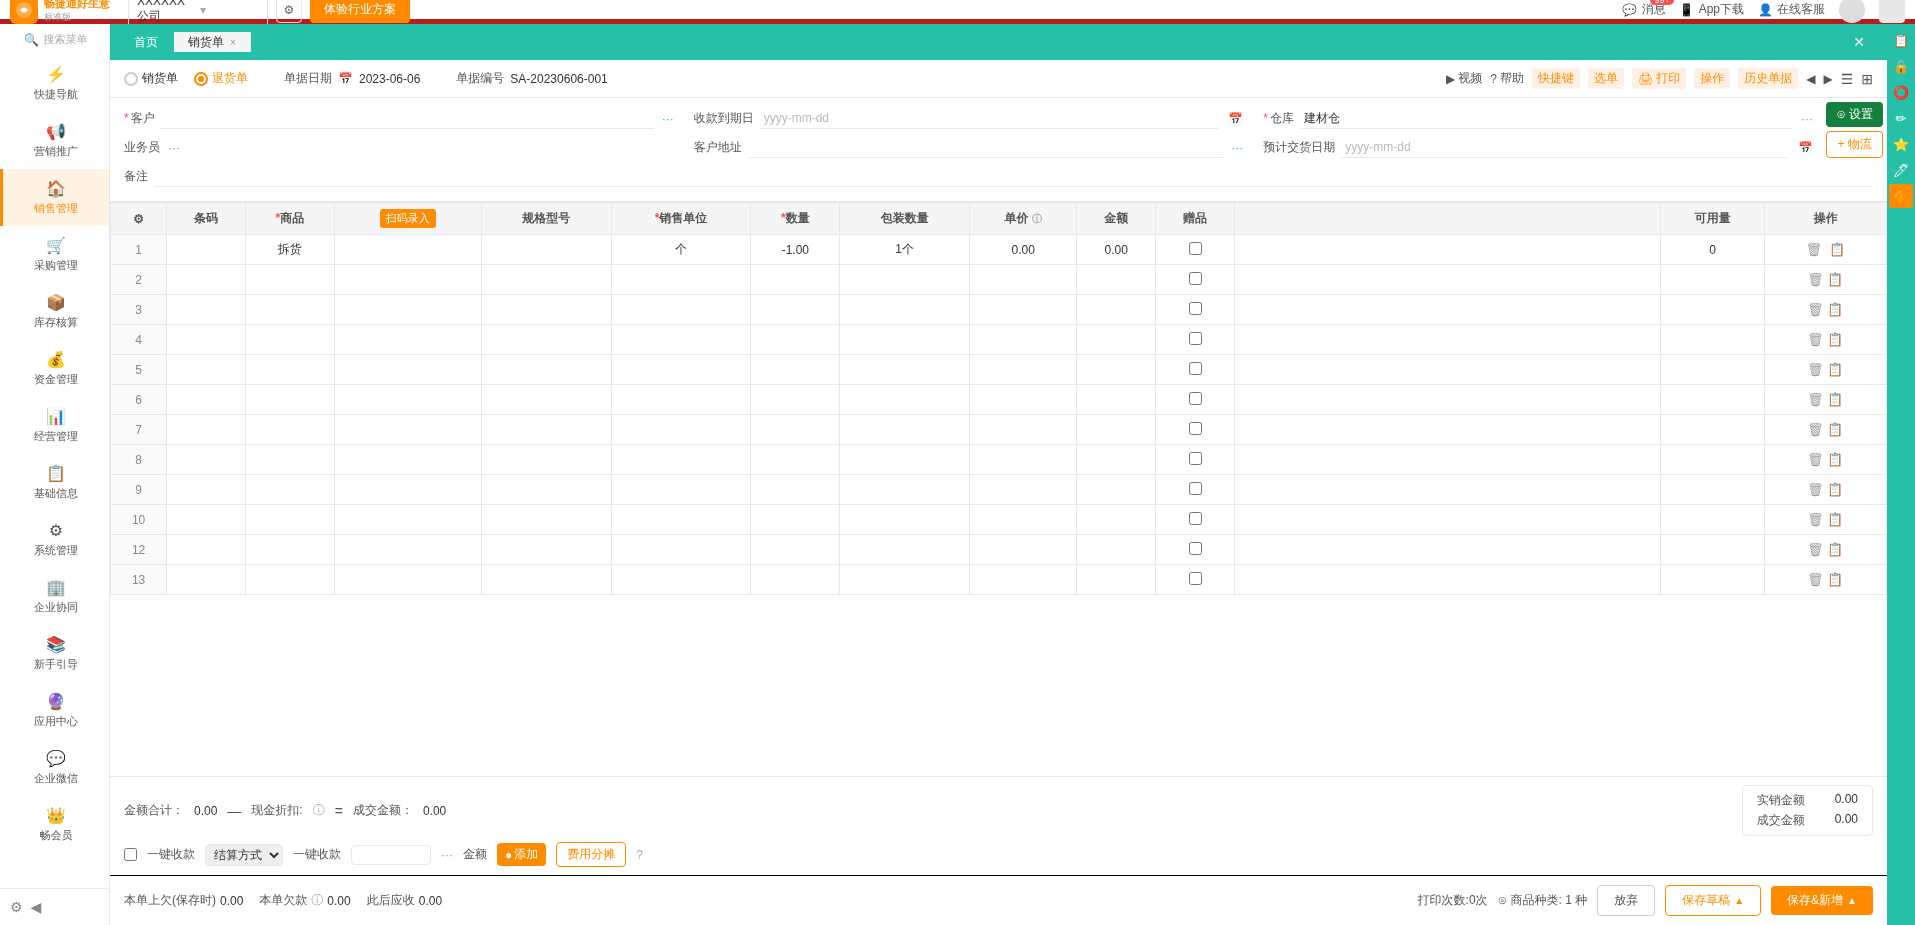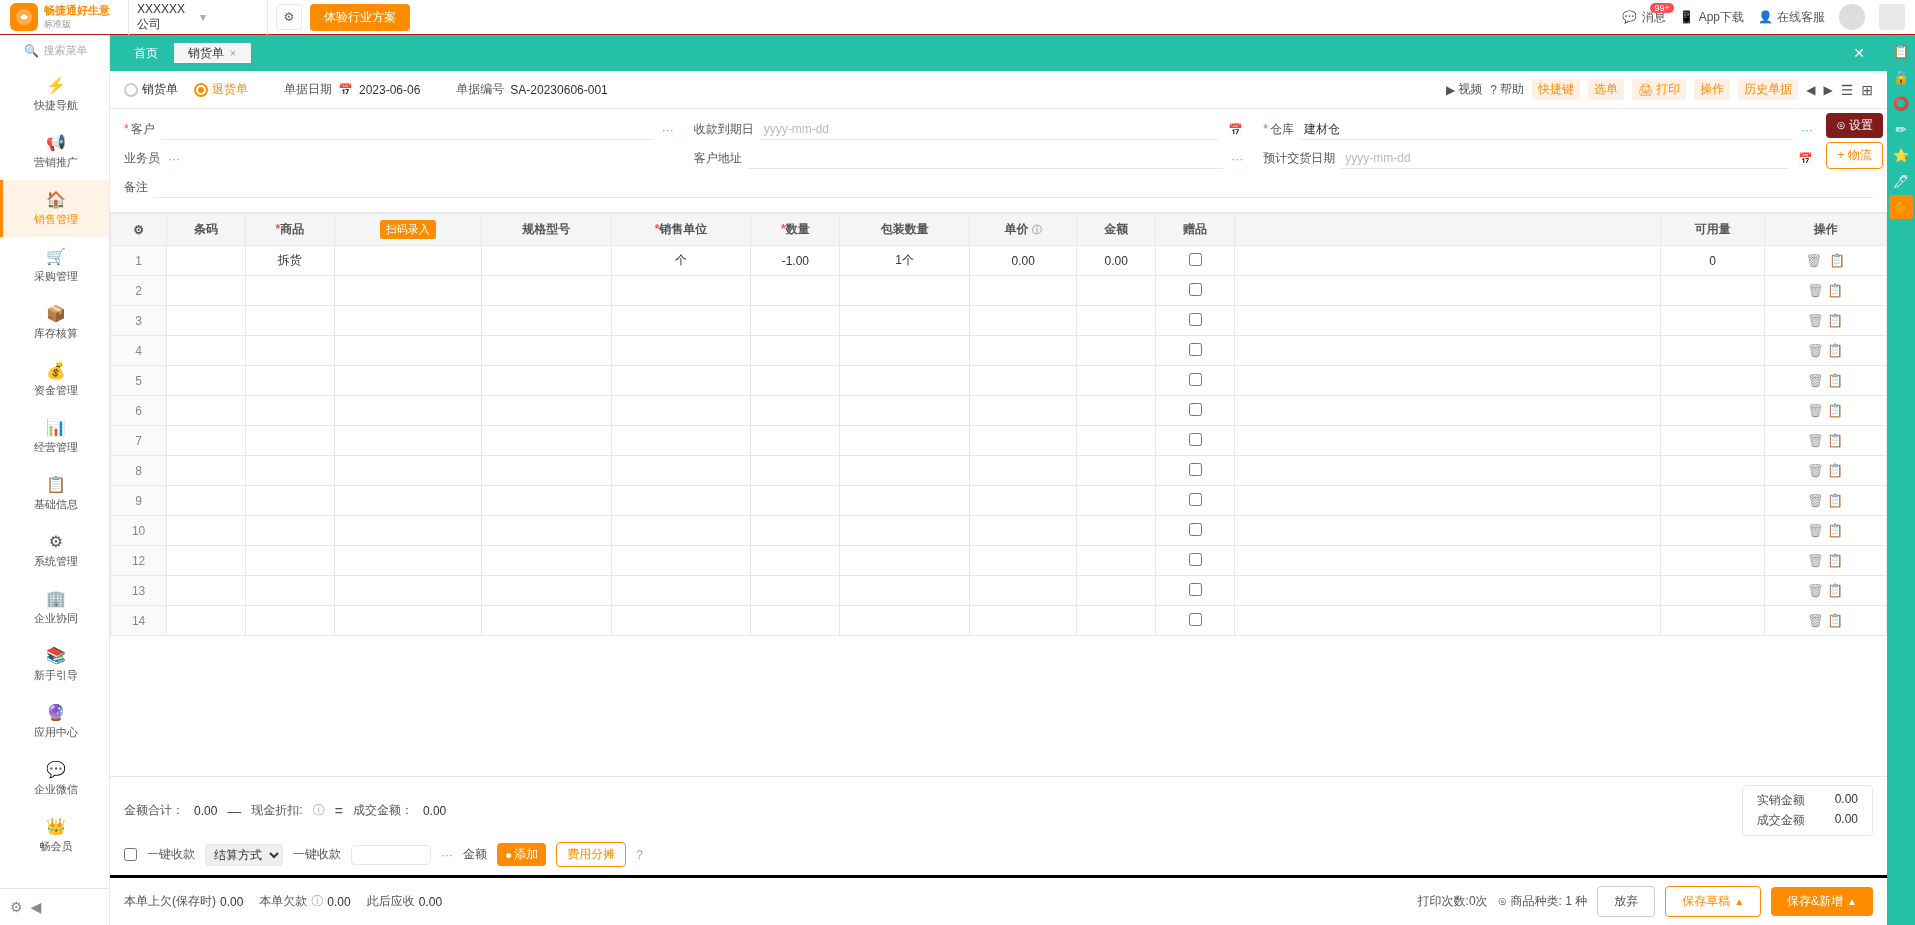--- a/index.html
+++ b/index.html
@@ -1,19 +1,19 @@
 <!DOCTYPE html>
 <html><head>
   <meta charset="utf-8">
   <style>
     * { box-sizing: border-box; margin: 0; padding: 0; font-family: 'Microsoft YaHei', sans-serif; font-size: 12px; }
     body { width: 1915px; height: 925px; overflow: hidden; background: #f5f5f5; display: flex; flex-direction: column; }
 
     
-    .topbar { height: 35px; background: #fff; display: flex; align-items: center; padding: 0 10px; border-bottom: 1px solid #b91c1c; gap: 8px; flex-shrink: 0; }
+    .topbar { height: 24px; background: #fff; display: flex; align-items: center; padding: 0 10px; border-bottom: 5px solid #b91c1c; gap: 8px; flex-shrink: 0; }
     .topbar-logo { display: flex; align-items: center; gap: 6px; width: 110px; }
     .topbar-logo .logo-icon { width: 28px; height: 28px; background: #ff8c00; border-radius: 6px; display: flex; align-items: center; justify-content: center; }
     .company-select { display: flex; align-items: center; gap: 4px; border: 1px solid #e8e8e8; border-radius: 4px; padding: 4px 8px; min-width: 140px; cursor: pointer; color: #333; }
     .company-select span { flex: 1; }
     .topbar-btn-trial { background: #ff8c00; color: #fff; border: none; border-radius: 4px; padding: 5px 14px; cursor: pointer; font-size: 12px; }
     .topbar-settings { width: 26px; height: 26px; border-radius: 4px; border: 1px solid #e8e8e8; display: flex; align-items: center; justify-content: center; cursor: pointer; color: #666; }
     .topbar-right { margin-left: auto; display: flex; align-items: center; gap: 14px; }
     .topbar-right-item { display: flex; align-items: center; gap: 4px; cursor: pointer; color: #555; position: relative; }
     .badge { background: #ff4d4f; color: #fff; border-radius: 10px; font-size: 9px; padding: 0 4px; position: absolute; top: -6px; right: -8px; }
     .avatar { width: 26px; height: 26px; border-radius: 50%; background: #ddd; }
@@ -60,21 +60,21 @@
     
     .fields-grid { background: #fff; padding: 10px 14px 6px; border-bottom: 1px solid #e8e8e8; flex-shrink: 0; }
     .fields-row { display: flex; gap: 0; margin-bottom: 8px; }
     .field-group { display: flex; align-items: center; gap: 6px; flex: 1; }
     .field-label { color: #555; white-space: nowrap; }
     .field-label.required::before { content: '*'; color: #ff4d4f; margin-right: 2px; }
     .field-input { flex: 1; border: none; border-bottom: 1px solid #e8e8e8; padding: 3px 4px; color: #333; outline: none; }
     .field-input::placeholder { color: #bbb; }
     .field-dots { color: #26bfa8; cursor: pointer; margin-left: 2px; }
     .field-icon { color: #26bfa8; cursor: pointer; margin-left: 4px; }
-    .setting-btn { background: #7f1d1d; color: #fff; border: none; border-radius: 4px; padding: 4px 10px; cursor: pointer; font-size: 12px; white-space: nowrap; }
+    .setting-btn { background: #15803d; color: #fff; border: none; border-radius: 4px; padding: 4px 10px; cursor: pointer; font-size: 12px; white-space: nowrap; }
     .logistics-btn { background: #fff; color: #ff8c00; border: 1px solid #ff8c00; border-radius: 4px; padding: 4px 10px; cursor: pointer; font-size: 12px; white-space: nowrap; }
 
     
     .table-area { flex: 1; overflow: auto; background: #fff; margin: 0; }
     .data-table { width: 100%; border-collapse: collapse; }
     .data-table th { background: #f5f5f5; border: 1px solid #e8e8e8; padding: 6px 6px; text-align: center; color: #555; white-space: nowrap; position: sticky; top: 0; z-index: 2; }
     .data-table td { border: 1px solid #e8e8e8; padding: 5px 6px; text-align: center; color: #333; height: 30px; }
     .data-table .row-num { color: #888; background: #fafafa; }
     .th-settings { cursor: pointer; color: #666; }
     .scan-btn { background: #ff8c00; color: #fff; border: none; border-radius: 3px; padding: 2px 6px; cursor: pointer; font-size: 11px; }
@@ -89,21 +89,21 @@
     .footer-label { color: #555; }
     .footer-value { color: #333; font-weight: 500; }
     .footer-row2 { display: flex; align-items: center; gap: 10px; }
     .footer-checkbox { width: 13px; height: 13px; }
     .footer-select { border: 1px solid #e8e8e8; border-radius: 4px; padding: 2px 4px; color: #333; }
     .add-btn { background: #ff8c00; color: #fff; border: none; border-radius: 4px; padding: 3px 8px; cursor: pointer; }
     .expense-btn { background: #fff; color: #ff8c00; border: 1px solid #ff8c00; border-radius: 4px; padding: 3px 10px; cursor: pointer; }
     .help-icon { color: #aaa; cursor: pointer; }
 
     
-    .bottombar { height: 50px; background: #fff; border-top: 3px solid #000000; display: flex; align-items: center; padding: 0 14px; gap: 16px; flex-shrink: 0; }
+    .bottombar { height: 50px; background: #fff; border-top: 1px solid #000000; display: flex; align-items: center; padding: 0 14px; gap: 16px; flex-shrink: 0; }
     .bottom-stat { display: flex; align-items: center; gap: 4px; color: #555; }
     .bottom-stat-value { color: #333; }
     .bottom-actions { margin-left: auto; display: flex; align-items: center; gap: 10px; }
     .print-info { color: #555; }
     .abandon-btn { border: 1px solid #ccc; background: #fff; border-radius: 4px; padding: 6px 16px; cursor: pointer; color: #555; }
     .save-draft-btn { border: 1px solid #ff8c00; background: #fff; color: #ff8c00; border-radius: 4px; padding: 6px 16px; cursor: pointer; display: flex; align-items: center; gap: 4px; }
     .save-new-btn { background: #ff8c00; color: #fff; border: none; border-radius: 4px; padding: 6px 16px; cursor: pointer; display: flex; align-items: center; gap: 4px; }
     .btn-arrow { font-size: 10px; }
 
     
@@ -556,36 +556,20 @@
                 <td></td>
                 <td></td>
                 <td></td>
                 <td></td>
                 <td></td>
                 <td><input type="checkbox" style=""></td>
                 <td></td>
                 <td></td>
                 <td><span class="action-icon">🗑</span><span class="action-icon">📋</span></td>
               </tr>
-            <tr>
-                <td class="row-num">14</td>
-                <td></td>
-                <td></td>
-                <td></td>
-                <td></td>
-                <td></td>
-                <td></td>
-                <td></td>
-                <td></td>
-                <td></td>
-                <td><input type="checkbox" style=""></td>
-                <td></td>
-                <td></td>
-                <td><span class="action-icon">🗑</span><span class="action-icon">📋</span></td>
-              </tr>
 
           </tbody>
         </table>
       </div>
 
       <div class="footer">
         <div class="footer-row1">
           <span class="footer-label">金额合计：</span>
           <span class="footer-value">0.00</span>
           <span class="minus-dash">—</span>

